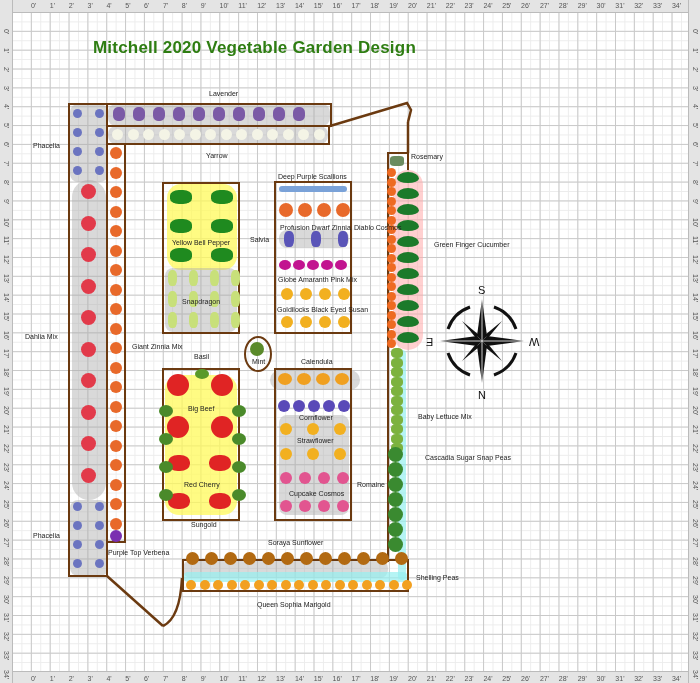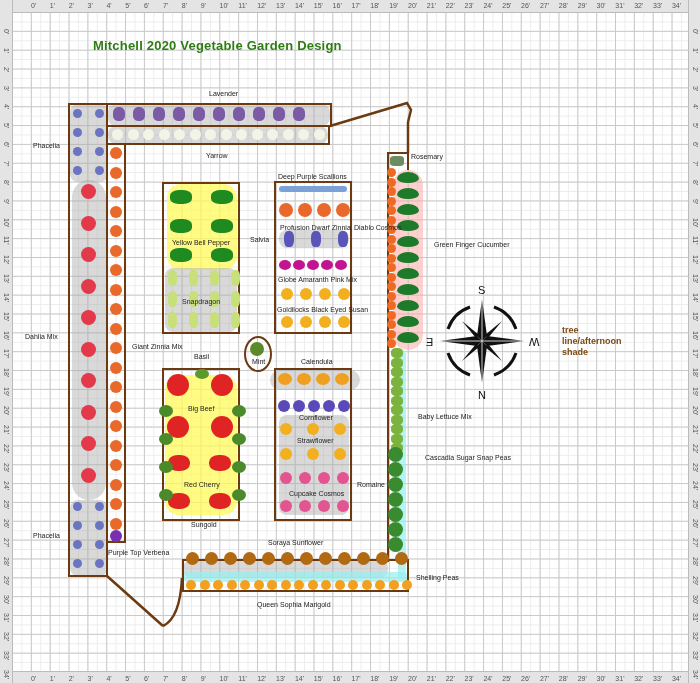--- a/index.html
+++ b/index.html
@@ -12,21 +12,21 @@
   .tick{position:absolute;font-size:7px;color:#555;white-space:nowrap;}
   .tick.v{transform:rotate(90deg);transform-origin:left top;}
   .grid{position:absolute;left:13px;top:13px;width:675px;height:658px;
     background-image:
       linear-gradient(to right,#c9c9c9 1px,transparent 1px),
       linear-gradient(to bottom,#c9c9c9 1px,transparent 1px),
       linear-gradient(to right,#ececec 1px,transparent 1px),
       linear-gradient(to bottom,#ececec 1px,transparent 1px);
     background-size:18.85px 18.85px,18.85px 18.85px,9.425px 9.425px,9.425px 9.425px;
     background-position:-1px -1px;}
-  .title{position:absolute;left:93px;top:38px;font-size:13px;font-weight:bold;color:#2e7d12;letter-spacing:.2px;}
+  .title{position:absolute;left:93px;top:38px;font-size:17px;font-weight:bold;color:#2e7d12;letter-spacing:.2px;}
   .bed{position:absolute;border:2.5px solid #6b3a10;box-sizing:border-box;}
   .zone{position:absolute;border-radius:8px;}
   .gray{background:rgba(170,170,170,.45);}
   .yellow{background:rgba(255,250,90,.75);}
   .pink{background:rgba(255,170,170,.55);}
   .cyan{background:rgba(150,240,240,.7);}
   .lbl{position:absolute;font-size:7px;color:#222;white-space:nowrap;}
   .plant{position:absolute;width:14px;height:14px;border-radius:50%;}
   .shade{position:absolute;left:562px;top:325px;font-size:9px;font-weight:bold;color:#7a4a12;line-height:11px;}
   .compass-letter{position:absolute;font-size:11px;color:#111;}
@@ -510,14 +510,13 @@
   <div class="lbl" style="left:108px;top:549px;">Purple Top Verbena</div>
   <div class="lbl" style="left:268px;top:539px;">Soraya Sunflower</div>
   <div class="lbl" style="left:416px;top:574px;">Shelling Peas</div>
   <div class="lbl" style="left:257px;top:601px;">Queen Sophia Marigold</div>
 
   <div class="compass-letter" style="left:478px;top:284px;">S</div>
   <div class="compass-letter" style="left:478px;top:389px;">N</div>
   <div class="compass-letter" style="left:426px;top:336px;transform:scaleX(-1);">E</div>
   <div class="compass-letter" style="left:529px;top:336px;transform:scaleY(-1);">W</div>
 
-  <div class="shade" style="width:70px;">tree line/afternoon shade</div>
 </div>
 
 </body></html>

